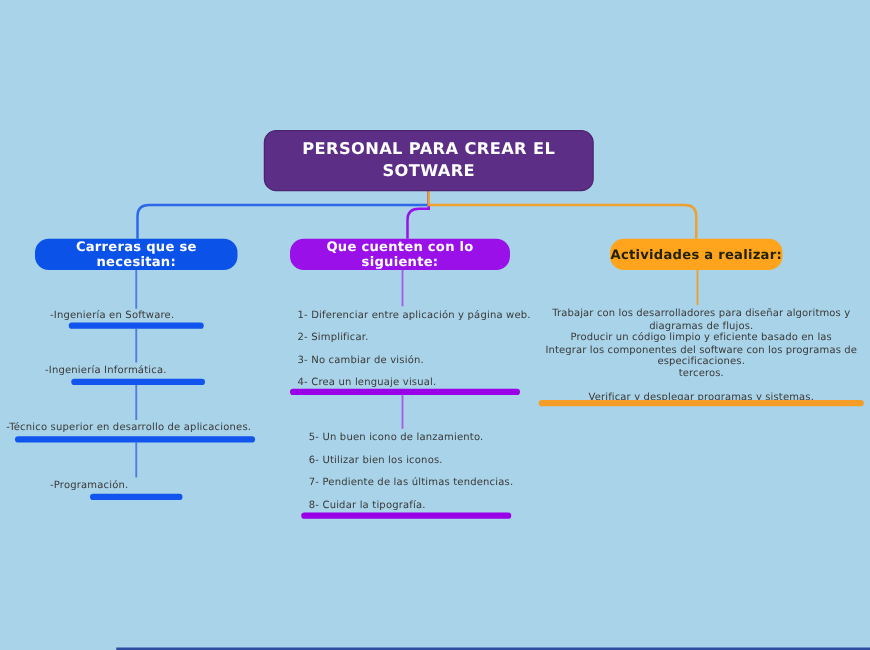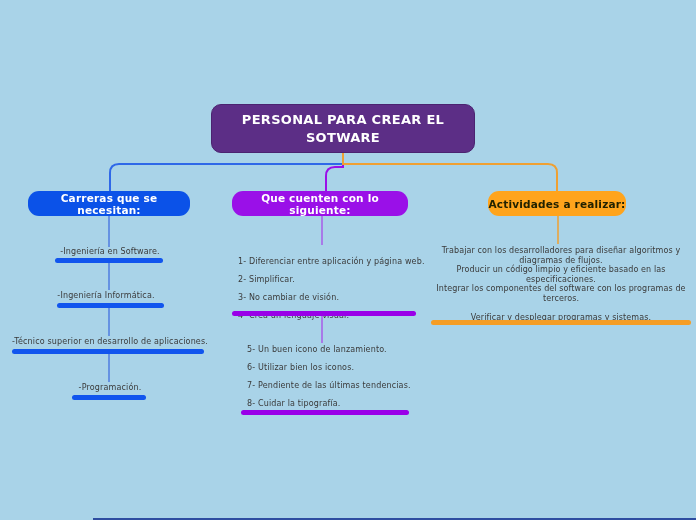--- a/index.html
+++ b/index.html
@@ -20,21 +20,21 @@
   .branch-node{
     top:191px;height:25px;border-radius:11px;
     color:#ffffff;font-weight:bold;font-size:10.5px;letter-spacing:.2px;
   }
   .branch-blue{left:28px;width:162px;background:#0b52e8;}
   .branch-purple{left:232px;width:176px;background:#9a10e8;}
   .branch-orange{left:488px;width:138px;background:#ffa41c;color:#222200;}
   .leaf-text{
     position:absolute;z-index:2;font-size:8px;color:#3a3a3a;letter-spacing:.15px;line-height:1.2;
   }
-  .leaf-text.center{text-align:center;}
+  .leaf-text.center{}
   .bar{position:absolute;z-index:3;height:4.5px;border-radius:2.5px;}
   .bar-blue{background:#1155ee;}
   .bar-purple{background:#9900e8;}
   .bar-orange{background:#f59d25;}
   .ml{white-space:nowrap;}
   .group-lines{position:absolute;z-index:2;font-size:8px;color:#3a3a3a;letter-spacing:.15px;}
   .group-lines .ml{height:18px;line-height:18px;}
   .right-lines{position:absolute;z-index:2;font-size:8px;color:#3a3a3a;letter-spacing:.1px;text-align:center;}
   .right-lines .ml{height:9.5px;line-height:9.5px;}
   .bottom-strip{position:absolute;left:93px;top:518px;width:603px;height:2px;background:#2e4da0;z-index:4;}
@@ -80,42 +80,42 @@
 
   <div class="leaf-text center ml" style="left:36px;top:291px;width:140px;">-Ingeniería Informática.</div>
   <div class="bar bar-blue" style="left:57px;top:303px;width:107px;"></div>
 
   <div class="leaf-text center ml" style="left:5px;top:337px;width:210px;">-Técnico superior en desarrollo de aplicaciones.</div>
   <div class="bar bar-blue" style="left:12px;top:349px;width:192px;"></div>
 
   <div class="leaf-text center ml" style="left:40px;top:383px;width:140px;">-Programación.</div>
   <div class="bar bar-blue" style="left:72px;top:395px;width:74px;"></div>
 
-  <div class="group-lines" style="left:238px;top:243px;width:180px;margin-top:10px;">
+  <div class="group-lines" style="left:238px;top:243px;width:180px;">
     <div class="ml">1- Diferenciar entre aplicación y página web.</div>
     <div class="ml">2- Simplificar.</div>
     <div class="ml">3- No cambiar de visión.</div>
     <div class="ml">4- Crea un lenguaje visual.</div>
   </div>
   <div class="bar bar-purple" style="left:232px;top:311px;width:184px;"></div>
 
   <div class="group-lines" style="left:247px;top:341px;width:180px;">
     <div class="ml">5- Un buen icono de lanzamiento.</div>
     <div class="ml">6- Utilizar bien los iconos.</div>
     <div class="ml">7- Pendiente de las últimas tendencias.</div>
     <div class="ml">8- Cuidar la tipografía.</div>
   </div>
   <div class="bar bar-purple" style="left:241px;top:410px;width:168px;"></div>
 
   <div class="right-lines" style="left:428px;top:246px;width:266px;text-align:center;">
     <div class="ml">Trabajar con los desarrolladores para diseñar algoritmos y</div>
     <div class="ml">diagramas de flujos.</div>
     <div class="ml">Producir un código limpio y eficiente basado en las</div>
+    <div class="ml">Integrar los componentes del software con los programas de</div>
     <div class="ml">especificaciones.</div>
-    <div class="ml">Integrar los componentes del software con los programas de</div>
     <div class="ml">terceros.</div>
     <div class="ml"></div>
     <div class="ml">Verificar y desplegar programas y sistemas.</div>
   </div>
   <div class="bar bar-orange" style="left:431px;top:320px;width:260px;"></div>
 
   <div class="bottom-strip"></div>
 
 </div>
 

